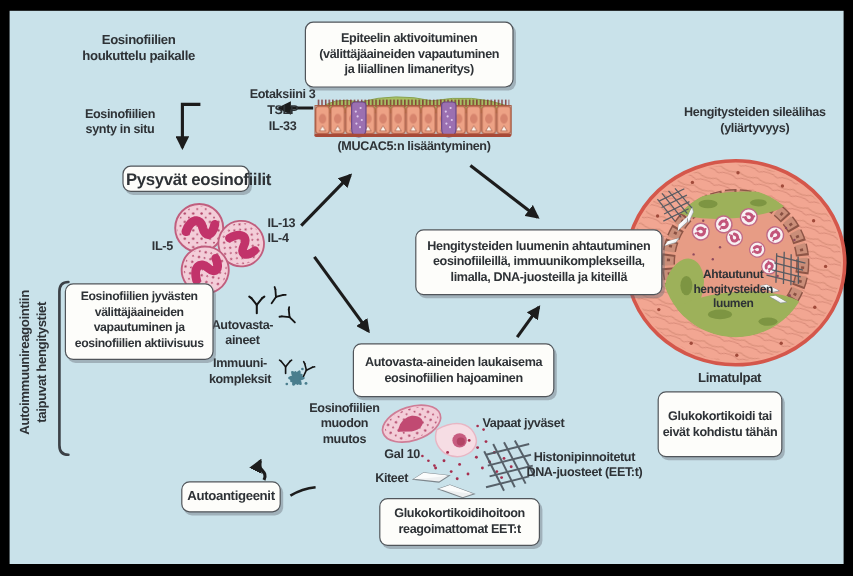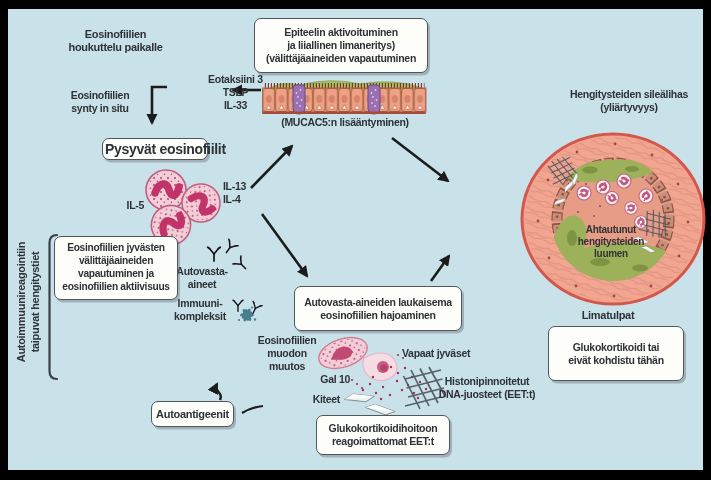--- a/index.html
+++ b/index.html
@@ -319,40 +319,45 @@
     <div>hengitysteiden</div>
     <div>luumen</div>
   </div>
   <div class="vlabel">
     <div>Autoimmuunireagointiin</div>
     <div>taipuvat hengitystiet</div>
   </div>
 
   <div class="box" style="left:254px;top:18px;width:174px;height:55px;">
     <div>Epiteelin aktivoituminen</div>
+    <div>(välittäjäaineiden vapautuminen</div>
     <div>ja liiallinen limaneritys)</div>
-    <div>(välittäjäaineiden vapautuminen</div>
   </div>
   <div class="box" style="left:102px;top:138px;width:106px;height:22px;font-size:14px;">
     <div>Pysyvät eosinofiilit</div>
   </div>
   <div class="box" style="left:54px;top:236px;width:124px;height:64px;font-size:10.2px;">
     <div>Eosinofiilien jyvästen</div>
     <div>välittäjäaineiden</div>
     <div>vapautuminen ja</div>
     <div>eosinofiilien aktiivisuus</div>
   </div>
+  <div class="box" style="left:346px;top:191px;width:206px;height:55px;">
+    <div>Hengitysteiden luumenin ahtautuminen</div>
+    <div>eosinofiileillä, immuunikomplekseilla,</div>
+    <div>limalla, DNA-juosteilla ja kiteillä</div>
+  </div>
   <div class="box" style="left:294px;top:286px;width:168px;height:45px;">
     <div>Autovasta-aineiden laukaisema</div>
     <div>eosinofiilien hajoaminen</div>
   </div>
   <div class="box" style="left:151px;top:401px;width:83px;height:26px;font-size:11px;">
     <div>Autoantigeenit</div>
   </div>
   <div class="box" style="left:316px;top:415px;width:134px;height:40px;">
     <div>Glukokortikoidihoitoon</div>
     <div>reagoimattomat EET:t</div>
   </div>
-  <div class="box" style="left:548px;top:326px;width:136px;height:55px;">
+  <div class="box" style="left:548px;top:326px;width:104px;height:55px;">
     <div>Glukokortikoidi tai</div>
     <div>eivät kohdistu tähän</div>
   </div>
 </div>
 
 </body></html>

